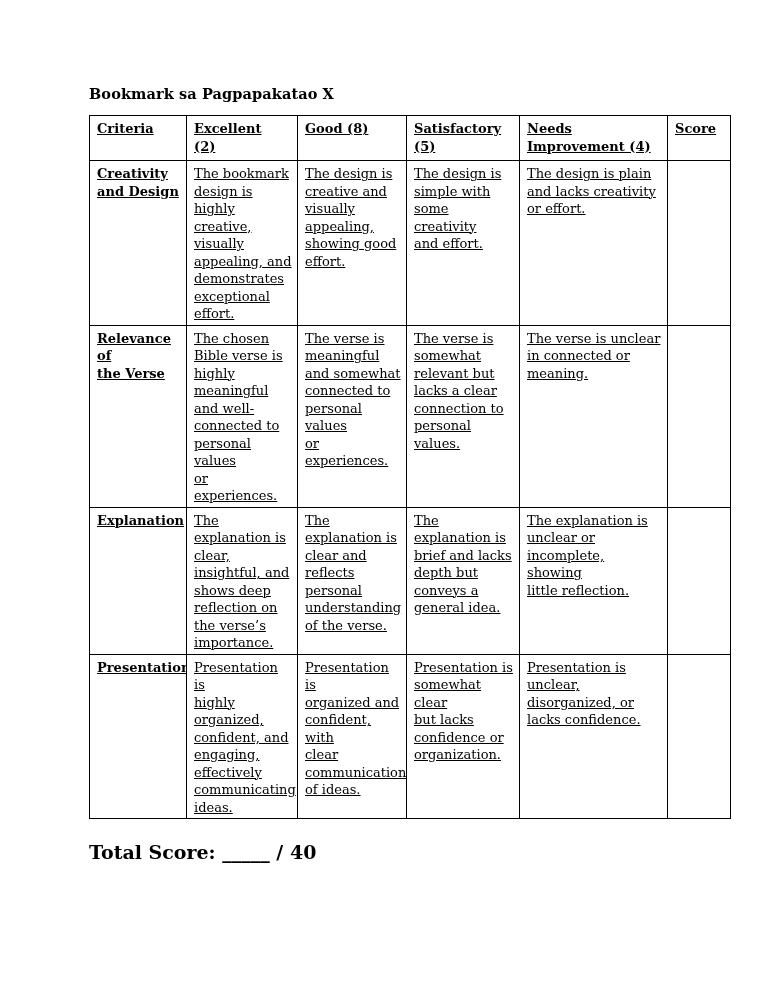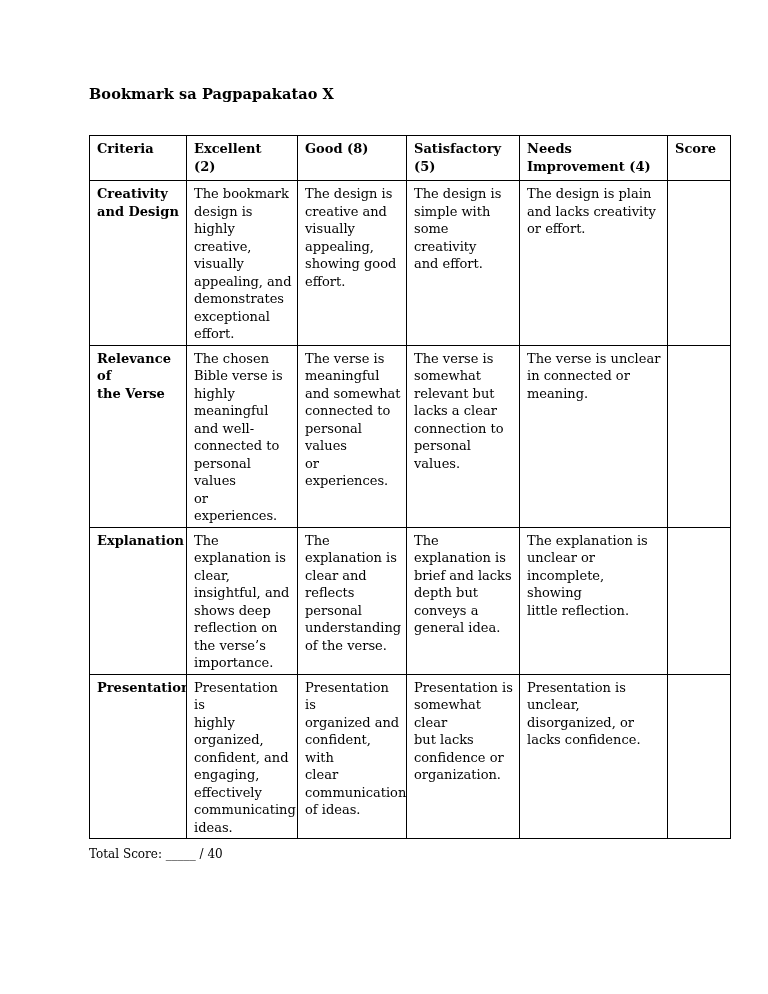--- a/index.html
+++ b/index.html
@@ -21,21 +21,22 @@
   .doc-title {
     font-weight: bold;
     font-size: 14.5px;
     line-height: 20px;
     letter-spacing: 0.1px;
   }
   table.rubric {
     border-collapse: collapse;
     table-layout: fixed;
     width: 641px;
-    margin-top: 31px;
+    margin-top: 11px;
+    text-decoration: underline;
   }
   table.rubric th,
   table.rubric td {
     border: 1px solid #000000;
     vertical-align: top;
     padding: 4px 5px 2px 7px;
     font-size: 13px;
     line-height: 17.5px;
     white-space: pre-line;
     overflow: hidden;
@@ -45,24 +46,24 @@
     font-weight: bold;
   }
   td.criteria-cell {
     font-weight: bold;
   }
   tr.header-row   { height: 45px;  }
   tr.row-h-146    { height: 146px; }
   tr.row-h-147    { height: 147px; }
   tr.row-h-149    { height: 149px; }
   .total-score {
-    font-weight: normal;
-    font-size: 12px;
+    font-weight: bold;
+    font-size: 19px;
     line-height: 20px;
-    margin-top: 5px;
+    margin-top: 23px;
   }
 </style>
 </head>
 <body>
 
 <div class="page">
 
   <div class="doc-title">
     <div>Bookmark sa Pagpapakatao X</div>
   </div>

